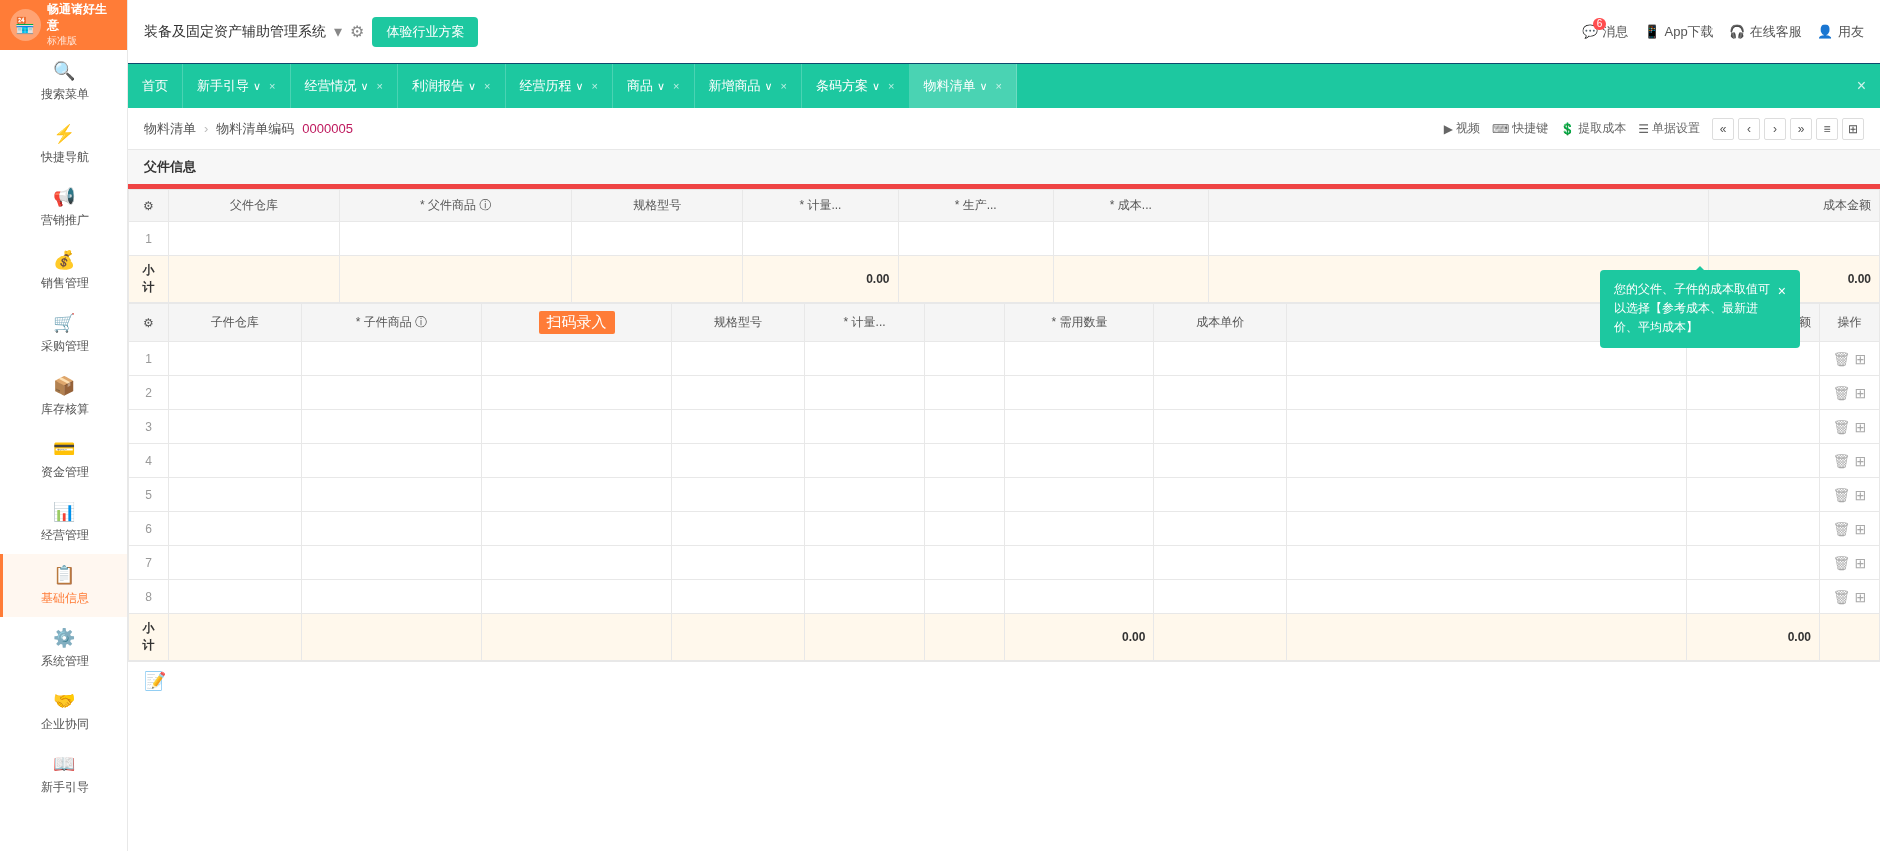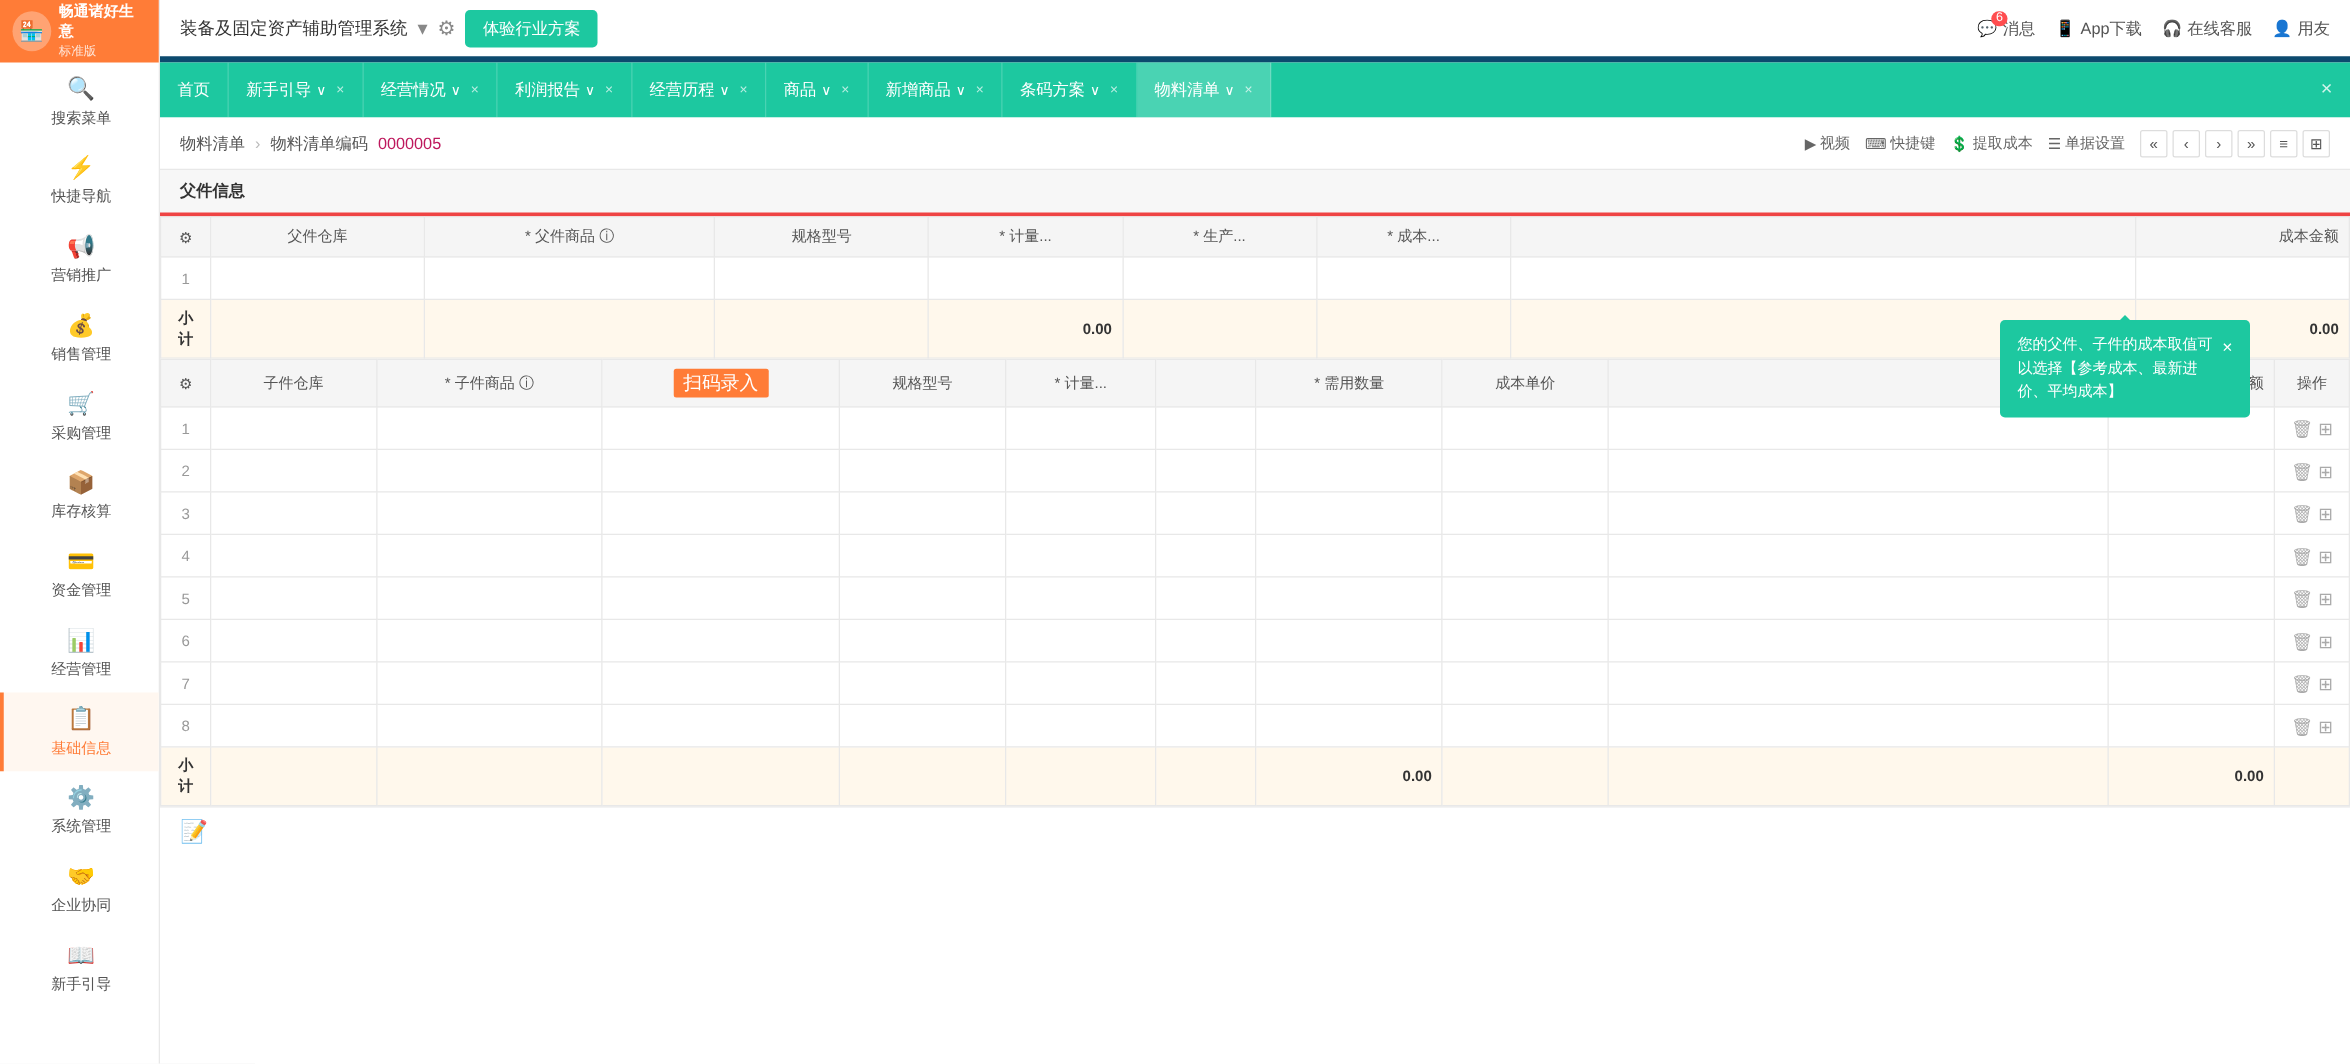--- a/index.html
+++ b/index.html
@@ -43,26 +43,26 @@
     }
     .sidebar-item.active { background: #fff7f0; color: #ff7c37; border-left: 3px solid #ff7c37; }
     .sidebar-item .si-icon { font-size: 18px; }
 
     
     .main { flex: 1; display: flex; flex-direction: column; overflow: hidden; }
 
     
     .top-header {
       background: #fff;
-      border-bottom: 5px solid #0c4a6e;
+      border-bottom: 1px solid #0c4a6e;
       display: flex;
       align-items: center;
       justify-content: space-between;
       padding: 0 16px;
-      height: 50px;
+      height: 64px;
       flex-shrink: 0;
     }
     .system-title { display: flex; align-items: center; gap: 8px; font-size: 14px; color: #333; }
     .system-title .st-icon { color: #888; font-size: 16px; cursor: pointer; }
     .trial-btn {
       background: #1dc8a0;
       color: #fff;
       border: none;
       border-radius: 4px;
       padding: 6px 14px;
@@ -128,21 +128,21 @@
       position: relative;
     }
 
     
     .section-title {
       background: #f7f7f7;
       padding: 8px 16px;
       font-size: 13px;
       font-weight: bold;
       color: #333;
-      border-bottom: 3px solid #ef4444;
+      border-bottom: 5px solid #ef4444;
     }
 
     
     .data-table {
       width: 100%;
       border-collapse: collapse;
       font-size: 12px;
     }
     .data-table th {
       background: #f5f5f5;

